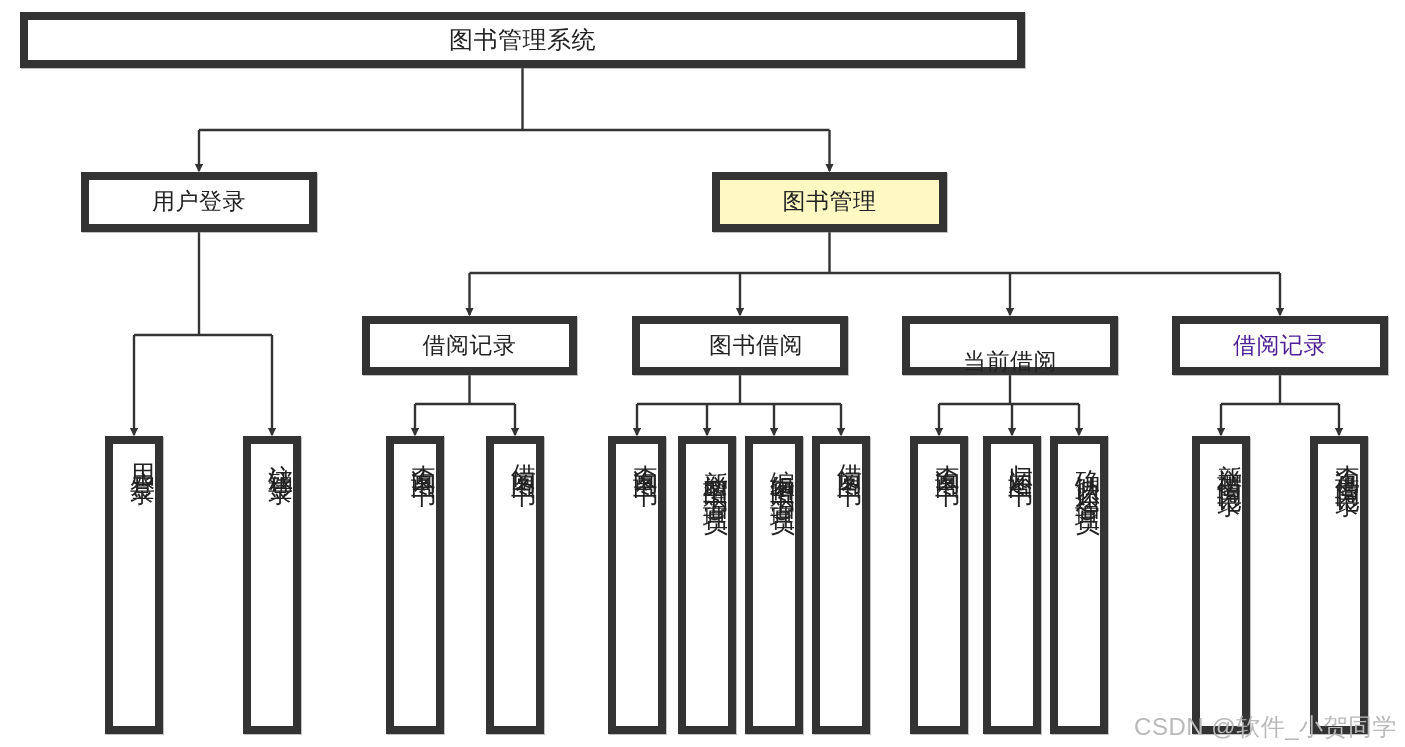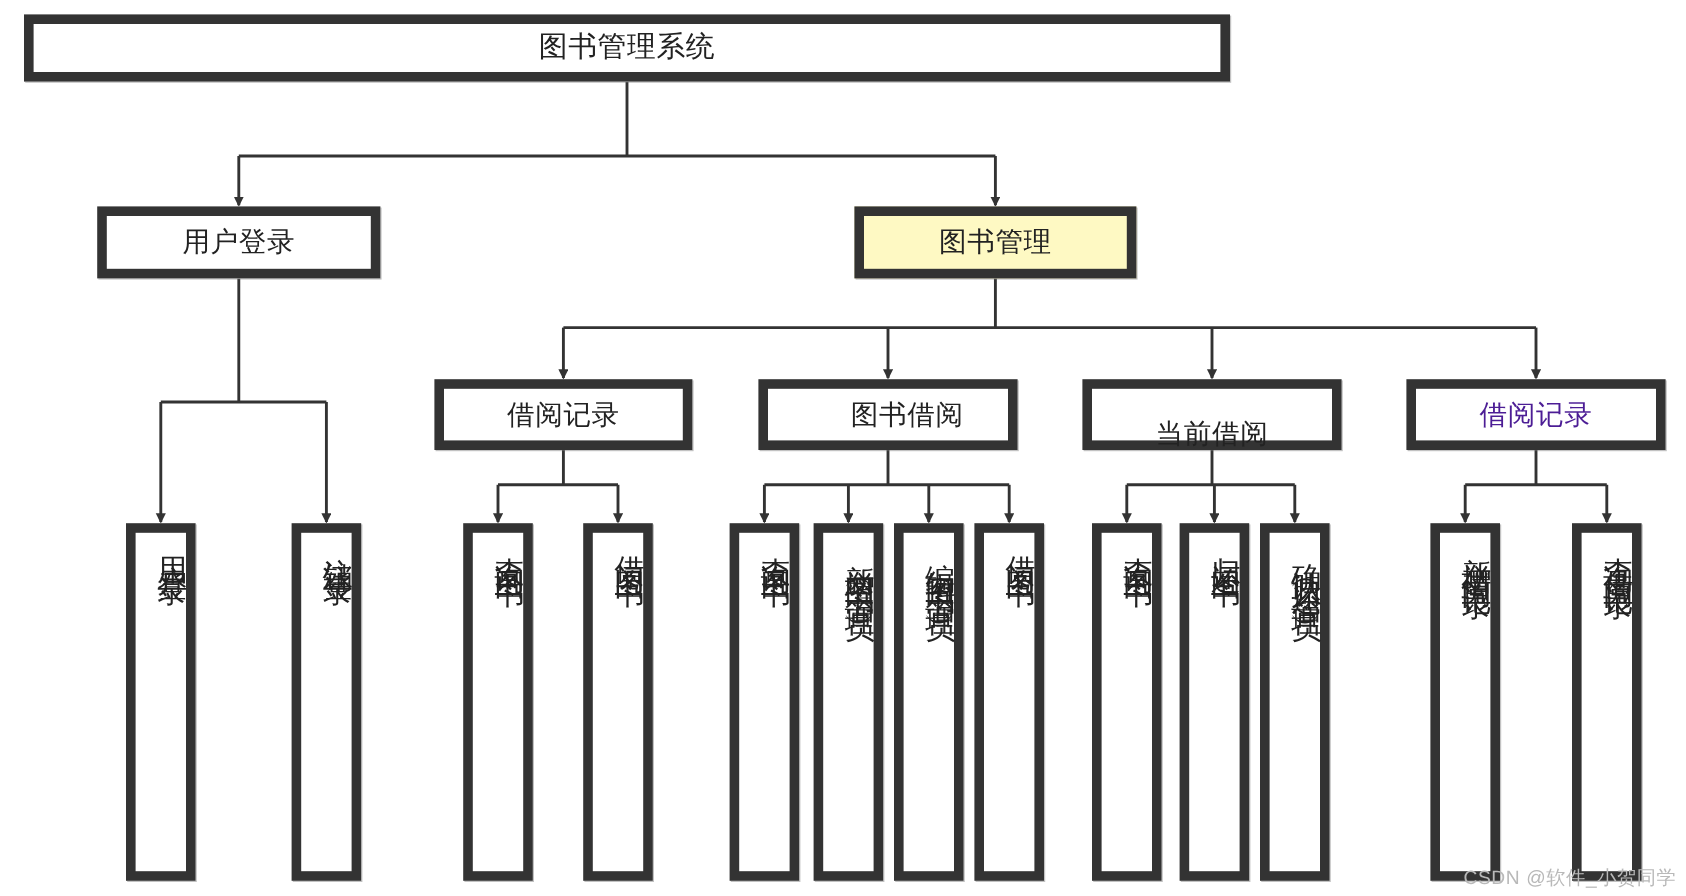--- a/index.html
+++ b/index.html
@@ -70,21 +70,21 @@
     text-align: start;
     padding-top: 6px;
   }
   .node.v.align-mid .node-label {
     text-align: center;
   }
   #watermark {
     position: absolute;
     right: 8px;
     bottom: 4px;
-    font-size: 16px;
+    font-size: 24px;
     color: #b9b9b9;
     letter-spacing: 0.5px;
     white-space: nowrap;
   }
 </style>
 </head>
 <body>
 
 <div id="diagram-canvas">
 

